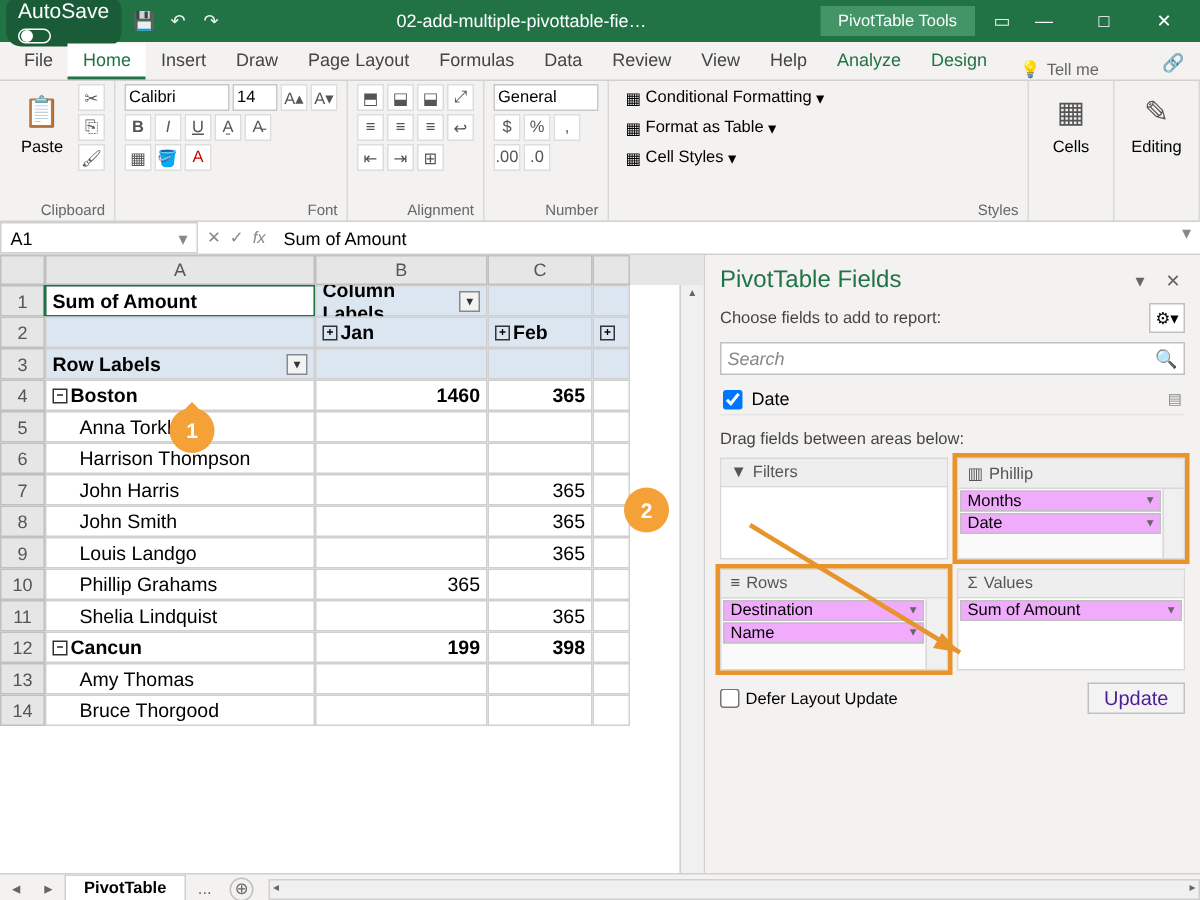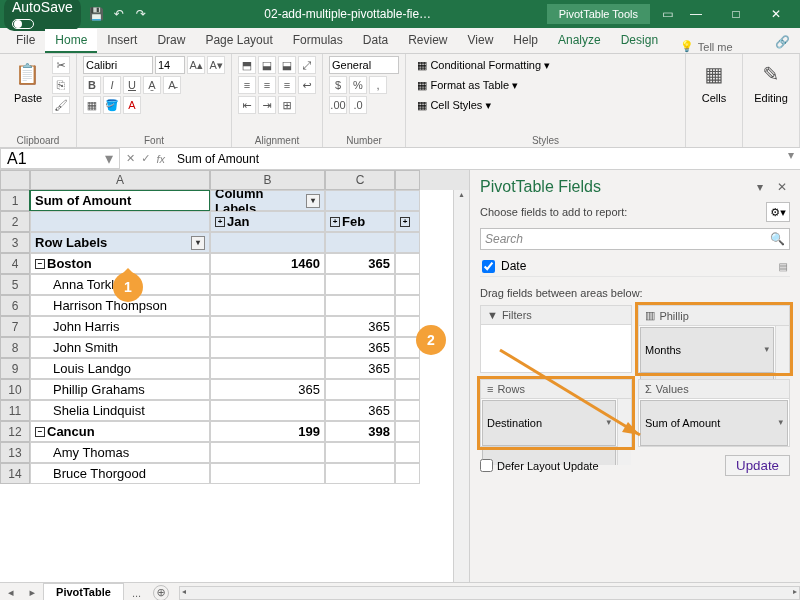--- a/index.html
+++ b/index.html
@@ -21,33 +21,33 @@
 .ribbon-tabs { background: #f3f2f1; height: 26px; display: flex; align-items: flex-end; padding-left: 6px; border-bottom: 1px solid #d0d0d0; }
 .ribbon-tab { padding: 4px 10px; font-size: 12px; color: #444; cursor: pointer; border-bottom: 2px solid transparent; }
 .ribbon-tab.active { color: #217346; border-bottom-color: #217346; background: #fff; }
 .ribbon-tab.colored { color: #217346; }
 .ribbon-tell { margin-left: 12px; display: flex; align-items: center; gap: 4px; color: #666; font-size: 11px; }
 .ribbon-share { margin-left: auto; padding: 4px 10px; color: #217346; }
 
 
 .ribbon { background: #f3f2f1; height: 94px; display: flex; border-bottom: 1px solid #d0d0d0; }
 .ribbon-group { border-right: 1px solid #d8d8d8; padding: 2px 6px 1px; display: flex; flex-direction: column; justify-content: space-between; }
-.ribbon-group-label { text-align: center; font-size: 10px; color: #666; padding-top: 1px; border-top: 0; }
+.ribbon-group-label { text-align: right; font-size: 10px; color: #666; padding-top: 1px; border-top: 0; }
 .ribbon-group-body { flex: 1; display: flex; align-items: flex-start; gap: 2px; }
 .rg-col { display: flex; flex-direction: column; gap: 2px; }
 .rg-row { display: flex; gap: 2px; align-items: center; }
 .rg-icon { width: 18px; height: 18px; display: flex; align-items: center; justify-content: center; font-size: 11px; color: #555; background: #fff; border: 1px solid #ddd; }
 .rg-icon.big { width: 32px; height: 32px; font-size: 20px; border: none; background: transparent; }
 .rg-select { height: 18px; border: 1px solid #c8c8c8; background: #fff; font-size: 11px; padding: 0 2px; }
 .rg-btn { height: 18px; font-size: 11px; padding: 0 4px; border: 1px solid transparent; background: transparent; display: flex; align-items: center; gap: 3px; }
 .rg-bigbtn { width: 44px; display: flex; flex-direction: column; align-items: center; gap: 2px; font-size: 11px; padding: 2px; }
 
 
 .formula-bar { height: 22px; display: flex; border-bottom: 1px solid #d0d0d0; background: #fff; }
-.namebox { width: 120px; border: 1px solid #d0d0d0; display: flex; align-items: flex-end; padding: 0 6px; font-size: 16px; }
+.namebox { width: 132px; border: 1px solid #d0d0d0; display: flex; align-items: center; padding: 0 6px; font-size: 12px; }
 .namebox .dd { margin-left: auto; color: #888; }
 .fx-btns { display: flex; align-items: center; padding: 0 6px; gap: 6px; color: #888; font-size: 11px; }
 .fx-input { flex: 1; display: flex; align-items: center; padding: 0 6px; font-size: 12px; }
 
 
 .main { display: flex; height: 412px; }
 .grid-area { flex: 1; position: relative; overflow: hidden; border-right: 1px solid #d0d0d0; }
 .col-headers { display: flex; background: #e6e6e6; height: 20px; position: sticky; top: 0; }
 .col-headers .rowhdr-spacer { width: 30px; border: 1px solid #c0c0c0; background: #e6e6e6; }
 .col-headers .colhdr { border: 1px solid #c0c0c0; text-align: center; font-size: 12px; color: #555; display: flex; align-items: center; justify-content: center; }
@@ -78,21 +78,21 @@
 .field-item { display: flex; align-items: center; padding: 3px 2px; border-bottom: 1px solid #e5e5e5; }
 .field-item input { margin-right: 6px; }
 .field-item .field-menu { margin-left: auto; color: #888; font-size: 10px; }
 .pane-drag-text { font-size: 11px; color: #444; margin: 10px 0 6px; }
 
 .areas { display: grid; grid-template-columns: 1fr 1fr; grid-template-rows: 68px 68px; gap: 6px; }
 .area { border: 1px solid #d8d8d8; background: #fafafa; display: flex; flex-direction: column; }
 .area.highlighted { outline: 3px solid #e8932b; }
 .area-header { background: #eee; padding: 3px 6px; font-size: 11px; display: flex; align-items: center; gap: 4px; border-bottom: 1px solid #d8d8d8; color: #555; }
 .area-body { flex: 1; overflow: hidden; background: #fff; }
-.area-field { background: #e5e5e5; border: 1px solid #c0c0c0; margin: 1px; padding: 16px 4px; font-size: 11px; display: flex; }
+.area-field { background: #f0abfc; border: 1px solid #c0c0c0; margin: 1px; padding: 0 4px; font-size: 11px; display: flex; }
 .area-field .dd { margin-left: auto; color: #666; font-size: 9px; }
 .area-scroll { width: 14px; background: #f0f0f0; border-left: 1px solid #d8d8d8; }
 .area-body-wrap { display: flex; height: 100%; }
 .area-body-inner { flex: 1; overflow: hidden; }
 
 .pane-footer { display: flex; align-items: center; margin-top: 8px; font-size: 11px; gap: 4px; }
 .pane-footer .upd-btn { margin-left: auto; padding: 2px 10px; border: 1px solid #c0c0c0; background: #f3f3f3; color: #4c1d95; }
 
 
 .sheettabs { height: 20px; background: #f3f2f1; display: flex; align-items: center; border-top: 1px solid #d0d0d0; font-size: 11px; }

